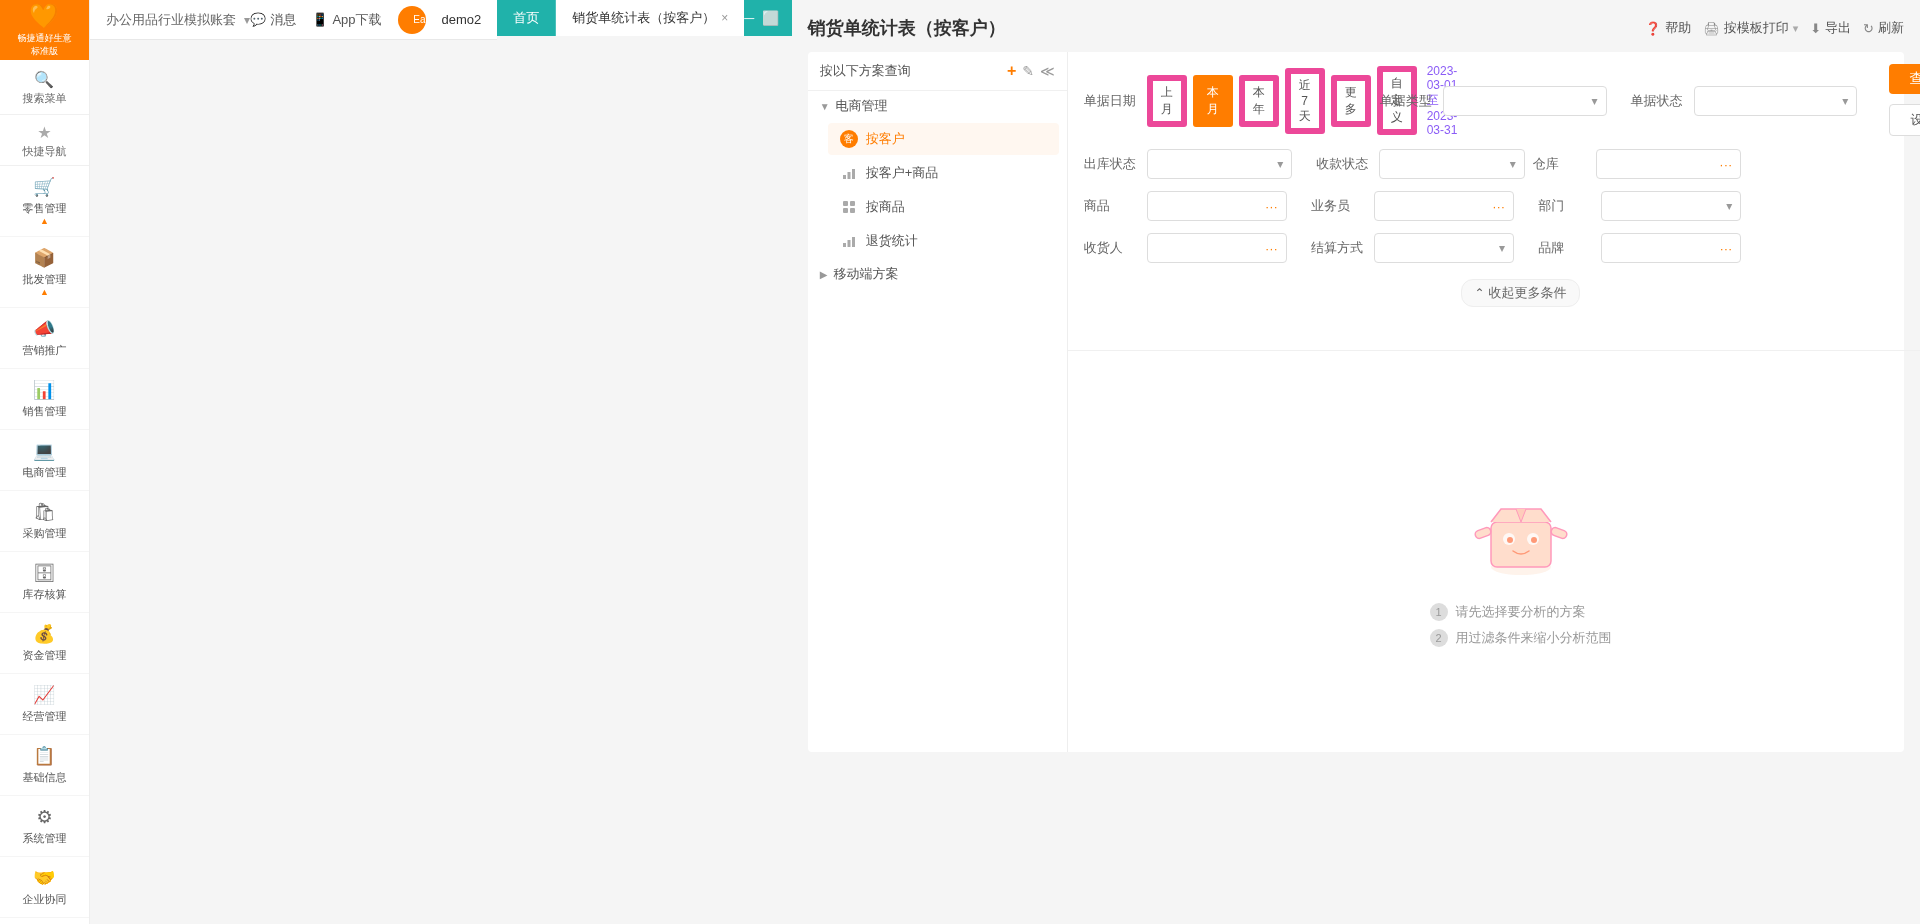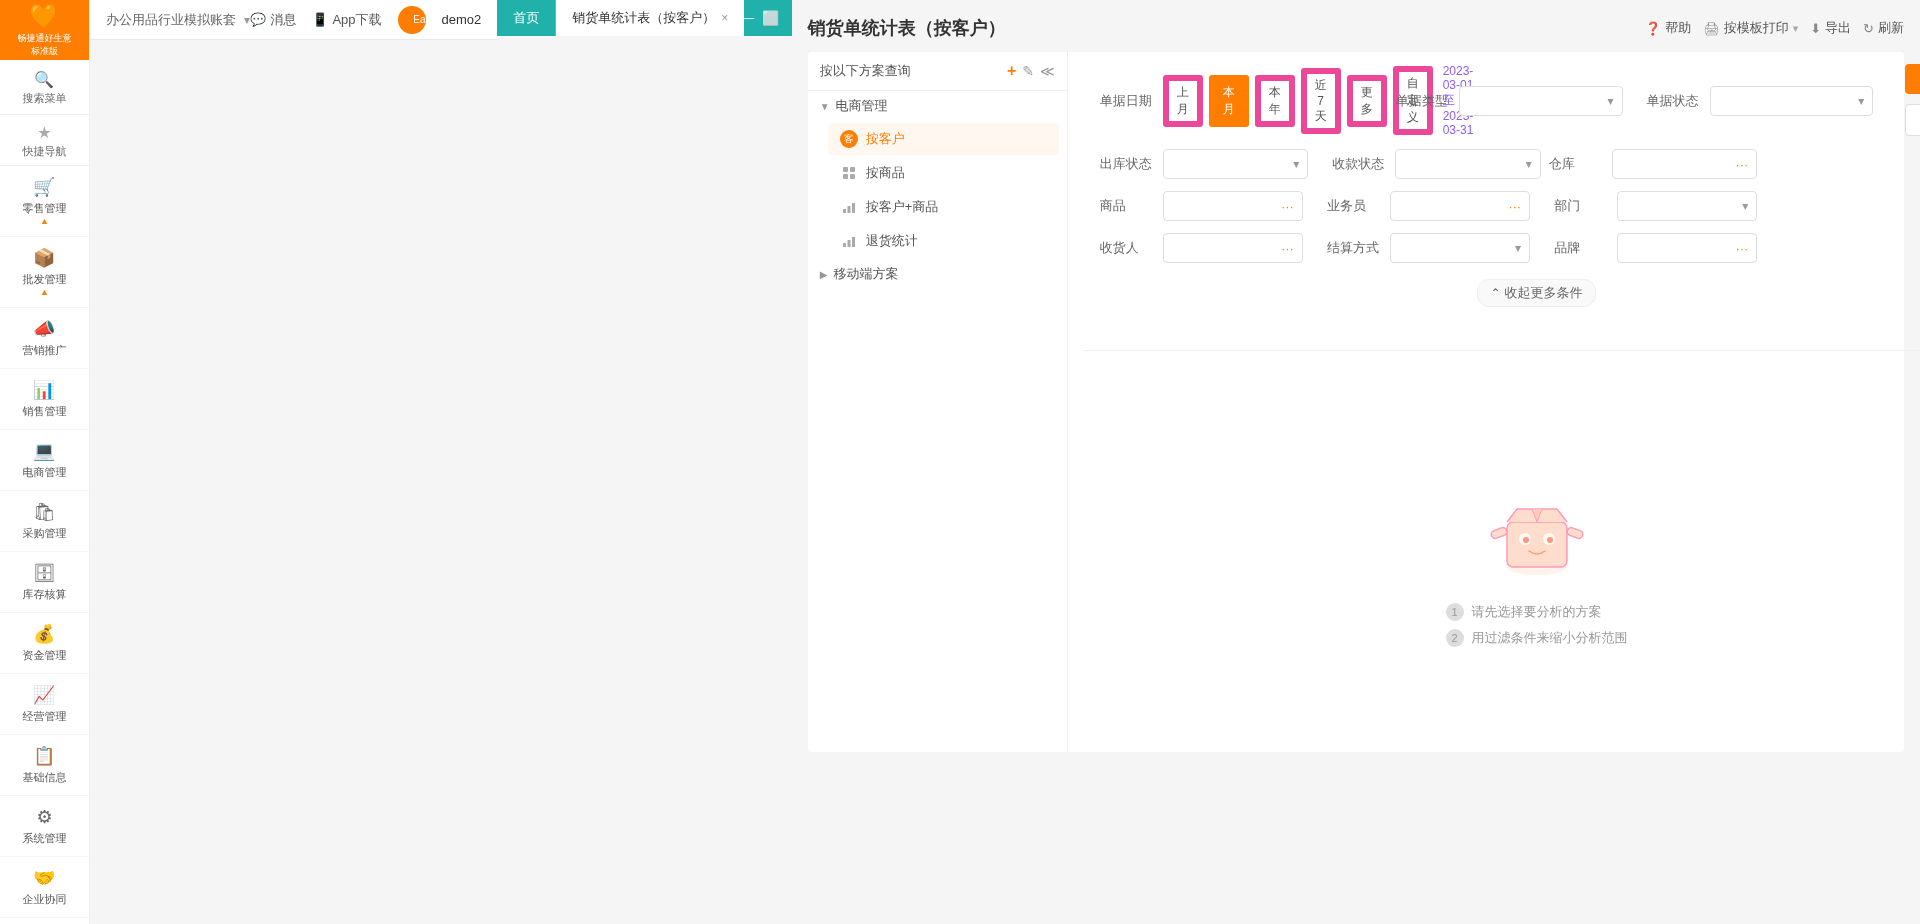--- a/index.html
+++ b/index.html
@@ -46,21 +46,21 @@
     
     .page-header { display: flex; align-items: center; justify-content: space-between; margin-bottom: 12px; }
     .page-title { font-size: 18px; font-weight: 600; color: #333; }
     .page-actions { display: flex; align-items: center; gap: 12px; }
     .page-action-btn { display: flex; align-items: center; gap: 4px; font-size: 13px; color: #555; cursor: pointer; }
     .page-action-btn .icon { color: #888; }
     .btn-query { background: #ff7d00; color: #fff; border: none; padding: 6px 20px; border-radius: 4px; font-size: 14px; cursor: pointer; font-weight: 500; }
     .btn-settings { background: #fff; color: #555; border: 1px solid #ddd; padding: 6px 16px; border-radius: 4px; font-size: 13px; cursor: pointer; margin-top: 4px; }
 
     
-    .content-body { display: flex; gap: 16px; background: #fff; border-radius: 4px; min-height: 700px; }
+    .content-body { display: flex; gap: 0; background: #fff; border-radius: 4px; min-height: 700px; }
 
     
     .scheme-panel { width: 260px; border-right: 1px solid #eee; padding: 0; flex-shrink: 0; }
     .scheme-panel-header { display: flex; align-items: center; justify-content: space-between; padding: 10px 12px; border-bottom: 1px solid #f0f0f0; font-size: 13px; color: #555; }
     .scheme-panel-header .header-title { font-size: 13px; }
     .scheme-panel-header .header-icons { display: flex; gap: 6px; align-items: center; }
     .scheme-panel-header .header-icons span { color: #999; cursor: pointer; font-size: 14px; }
     .scheme-category { padding: 6px 12px; display: flex; align-items: center; gap: 6px; cursor: pointer; }
     .scheme-category .arrow { font-size: 10px; color: #999; }
     .scheme-category .cat-label { font-size: 13px; color: #555; }
@@ -260,38 +260,38 @@
         <div class="scheme-list">
 
           <div class="scheme-item active">
             <div class="scheme-icon" style="background:#ff7d00;color:#fff;font-size:10px;width:18px;height:18px;border-radius:50%;display:flex;align-items:center;justify-content:center;">客</div>
             <span>按客户</span>
           </div>
 
           <div class="scheme-item">
             <div class="scheme-icon scheme-icon-bar">
               <svg width="16" height="16" viewBox="0 0 16 16">
+                  <rect x="2" y="10" width="3" height="4" fill="#aaa"></rect>
+                  <rect x="6.5" y="7" width="3" height="7" fill="#aaa"></rect>
+                  <rect x="11" y="4" width="3" height="10" fill="#aaa"></rect>
+                </svg>
+            </div>
+            <span>按客户+商品</span>
+          </div>
+
+          <div class="scheme-item">
+            <div class="scheme-icon scheme-icon-bar">
+              <svg width="16" height="16" viewBox="0 0 16 16">
                   <rect x="2" y="2" width="5" height="5" fill="#aaa" rx="1"></rect>
                   <rect x="9" y="2" width="5" height="5" fill="#aaa" rx="1"></rect>
                   <rect x="2" y="9" width="5" height="5" fill="#aaa" rx="1"></rect>
                   <rect x="9" y="9" width="5" height="5" fill="#aaa" rx="1"></rect>
                 </svg>
             </div>
             <span>按商品</span>
-          </div>
-
-          <div class="scheme-item">
-            <div class="scheme-icon scheme-icon-bar">
-              <svg width="16" height="16" viewBox="0 0 16 16">
-                  <rect x="2" y="10" width="3" height="4" fill="#aaa"></rect>
-                  <rect x="6.5" y="7" width="3" height="7" fill="#aaa"></rect>
-                  <rect x="11" y="4" width="3" height="10" fill="#aaa"></rect>
-                </svg>
-            </div>
-            <span>按客户+商品</span>
           </div>
 
 
           <div class="scheme-item">
             <div class="scheme-icon scheme-icon-bar">
               <svg width="16" height="16" viewBox="0 0 16 16">
                   <rect x="2" y="10" width="3" height="4" fill="#aaa"></rect>
                   <rect x="6.5" y="7" width="3" height="7" fill="#aaa"></rect>
                   <rect x="11" y="4" width="3" height="10" fill="#aaa"></rect>
                 </svg>

